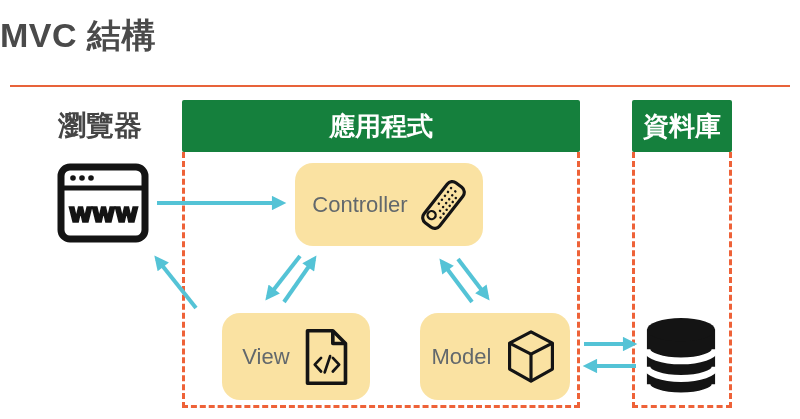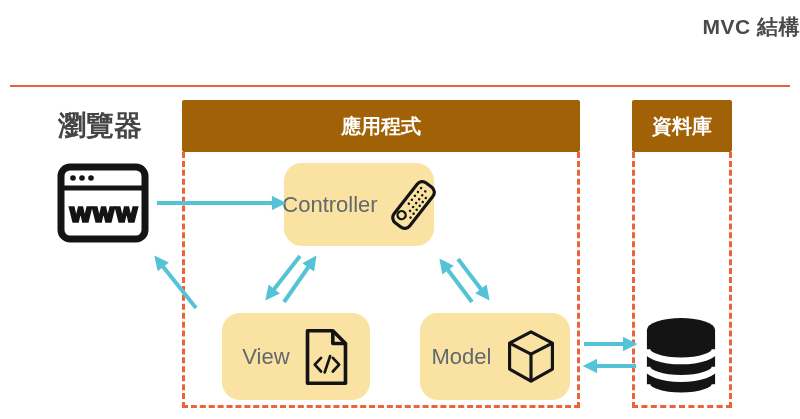--- a/index.html
+++ b/index.html
@@ -1,40 +1,40 @@
 <!DOCTYPE html>
 <html><head>
 <meta charset="utf-8">
 <style>
   * { margin:0; padding:0; box-sizing:border-box; }
   html,body { background:#ffffff; }
   body { font-family:"Liberation Sans","DejaVu Sans",sans-serif; }
   .canvas { position:relative; width:800px; height:419px; background:#fff; overflow:hidden; }
 
-  .title { position:absolute; top:13px; left:0; width:100%; text-align:right;
-           font-size:21px; font-weight:700; color:#4a4a4a; letter-spacing:.5px; }
+  .title { position:absolute; top:13px; left:0; width:100%; text-align:left;
+           font-size:34px; font-weight:700; color:#4a4a4a; letter-spacing:.5px; }
   .divider { position:absolute; top:85px; left:10px; width:780px; border-top:2px solid #e8633a; }
 
   .browser-label { position:absolute; left:52px; top:107px; width:96px; text-align:center;
                    font-size:28px; font-weight:700; color:#454545; }
   .browser-icon { position:absolute; left:57px; top:163px; width:92px; height:80px; }
 
   .dashed-box { position:absolute; top:100px; height:308px; }
   .app-box { left:182px; width:398px; }
   .db-box  { left:632px; width:100px; }
-  .box-header { height:52px; background:#a16207; color:#ffffff; display:flex;
-                align-items:center; justify-content:center; font-size:20px; font-weight:700;
+  .box-header { height:52px; background:#15803d; color:#ffffff; display:flex;
+                align-items:center; justify-content:center; font-size:26px; font-weight:700;
                 border-radius:2px; }
   .box-body { height:256px; border:3px dashed #ee6238; border-top:none; }
 
   .component { position:absolute; background:#fae2a2; border-radius:18px;
                display:flex; align-items:center; justify-content:center; gap:13px;
                color:#62686c; font-size:22px; }
   .component .label { white-space:nowrap; }
-  .comp-controller { left:102px; top:63px;  width:150px; height:83px;text-align:right; }
+  .comp-controller { left:113px; top:63px;  width:188px; height:83px;text-align:right; }
   .comp-view       { left:8px;   top:213px; width:148px; height:87px;margin-left:32px; }
   .comp-model      { left:238px; top:213px; width:150px; height:87px;text-align:center; }
 
   .db-icon { position:absolute; left:12px; top:217px; width:74px; height:84px; }
 
   .arrow-layer { position:absolute; left:0; top:0; width:800px; height:419px;
                  pointer-events:none; }
   .arrow { stroke:#54c3d6; stroke-width:4; fill:none; }
   svg.icon { display:block; }
 </style>

